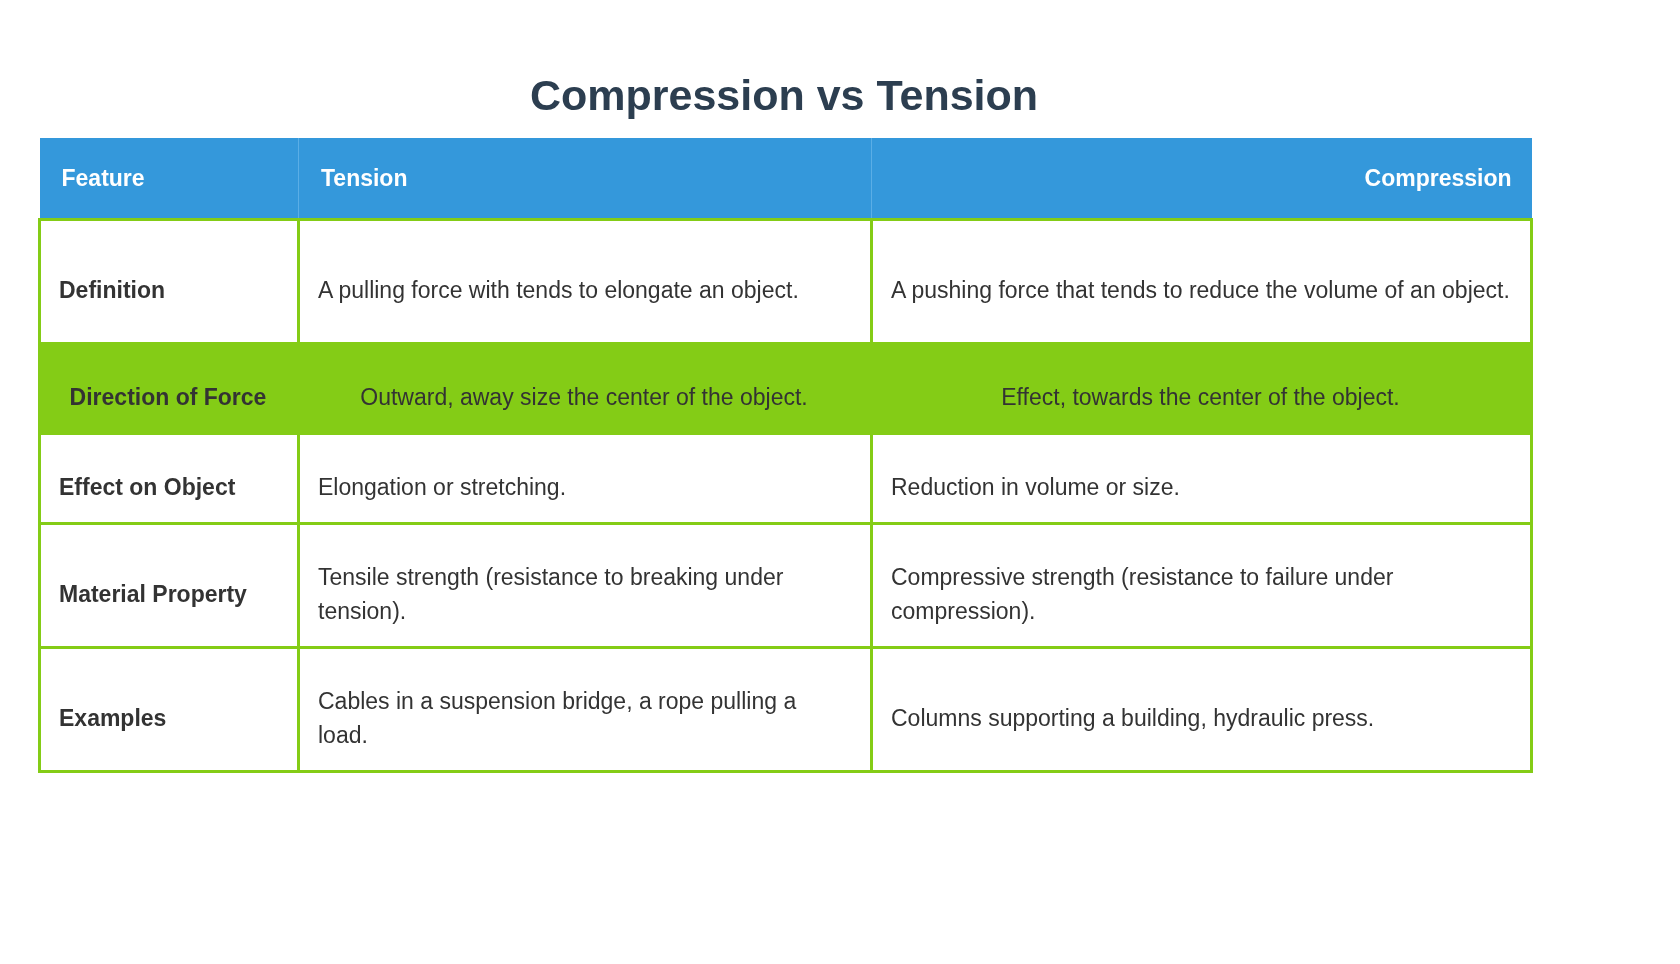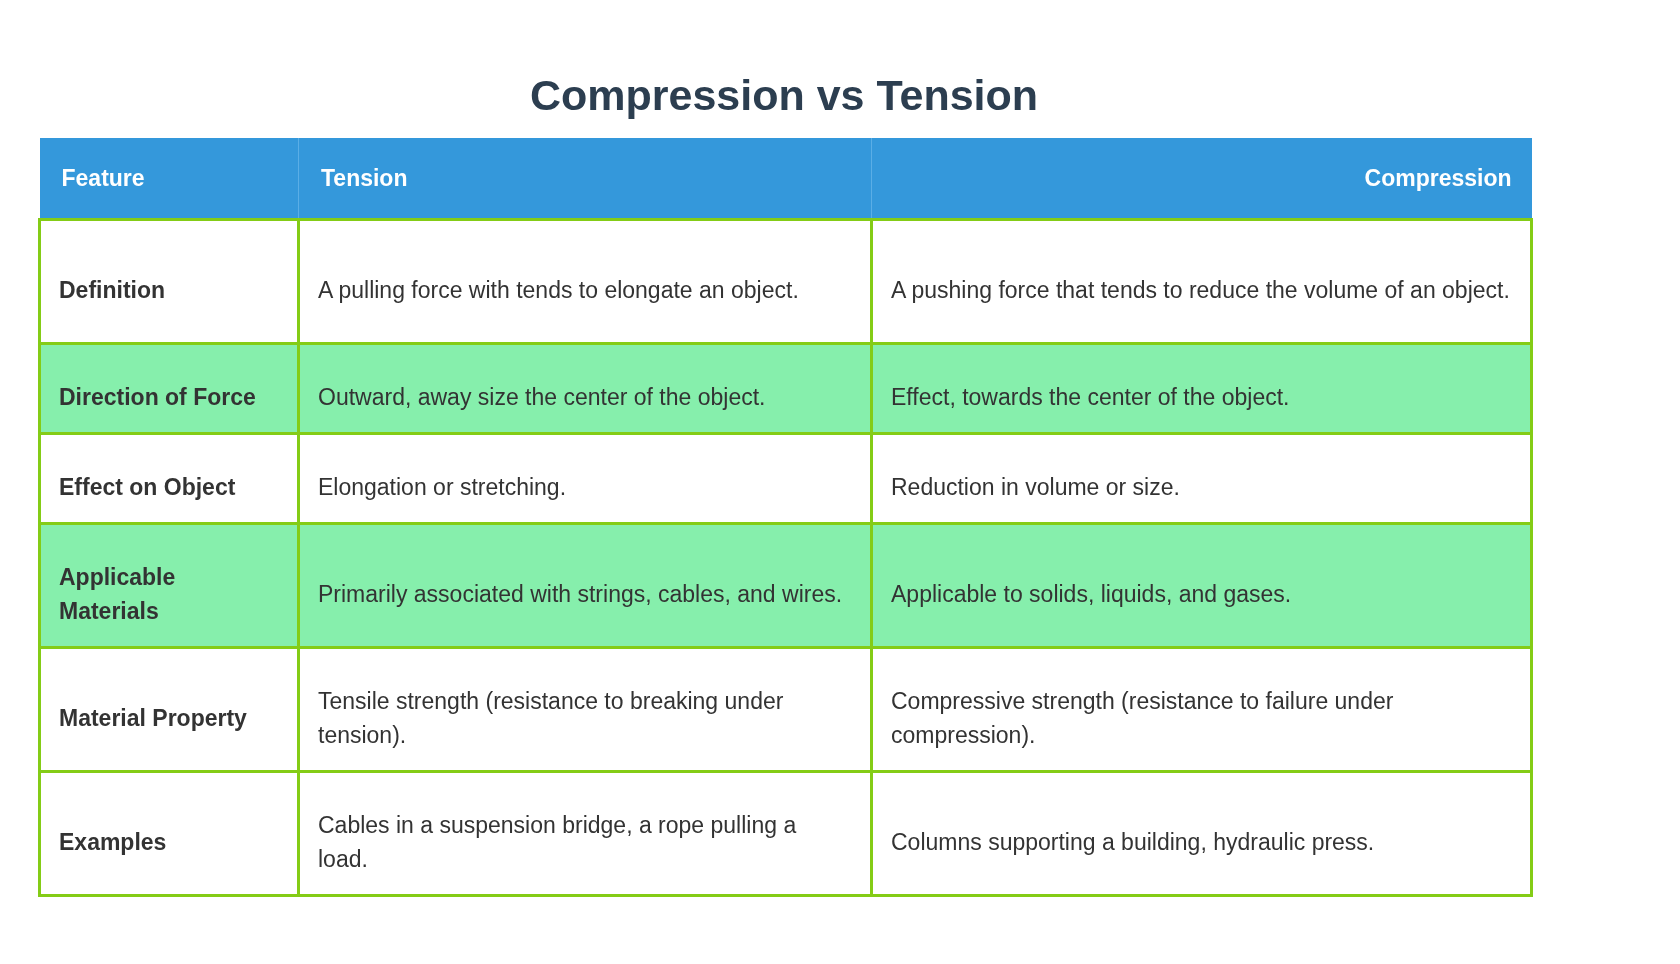--- a/index.html
+++ b/index.html
@@ -53,21 +53,21 @@
       border-right: 1px solid #5aaee6;
       border-bottom: 2px solid #6fb6e6;
     }
     table.cmp th:last-child { border-right: none; text-align: right; }
     table.cmp td {
       border: 3px solid #84cc16;
       padding: 28px 20px 12px 18px;
       line-height: 34px;
       vertical-align: middle;
     }
-    table.cmp tr.row-even td { background: #86efac; }
+    table.cmp tr.row-even td { background: #84cc16; text-align: center; }
     table.cmp tr.row-odd td { background: #ffffff; }
     table.cmp td.feature {
       font-weight: bold;
       color: #333333;
     }
     tr.h-def td { height: 81px; }
     tr.h-dir td { height: 47px; }
     tr.h-eff td { height: 47px; }
     tr.h-app td { height: 81px; }
     tr.h-mat td { height: 81px; }
@@ -102,25 +102,20 @@
       <tr class="row-even h-dir">
         <td class="feature">Direction of Force</td>
         <td>Outward, away size the center of the object.</td>
         <td>Effect, towards the center of the object.</td>
       </tr>
       <tr class="row-odd h-eff">
         <td class="feature">Effect on Object</td>
         <td>Elongation or stretching.</td>
         <td>Reduction in volume or size.</td>
       </tr>
-      <tr class="row-even h-app">
-        <td class="feature">Applicable Materials</td>
-        <td>Primarily associated with strings, cables, and wires.</td>
-        <td>Applicable to solids, liquids, and gases.</td>
-      </tr>
       <tr class="row-odd h-mat">
         <td class="feature">Material Property</td>
         <td>Tensile strength (resistance to breaking under tension).</td>
         <td>Compressive strength (resistance to failure under compression).</td>
       </tr>
       <tr class="row-odd h-ex">
         <td class="feature">Examples</td>
         <td>Cables in a suspension bridge, a rope pulling a load.</td>
         <td>Columns supporting a building, hydraulic press.</td>
       </tr>

